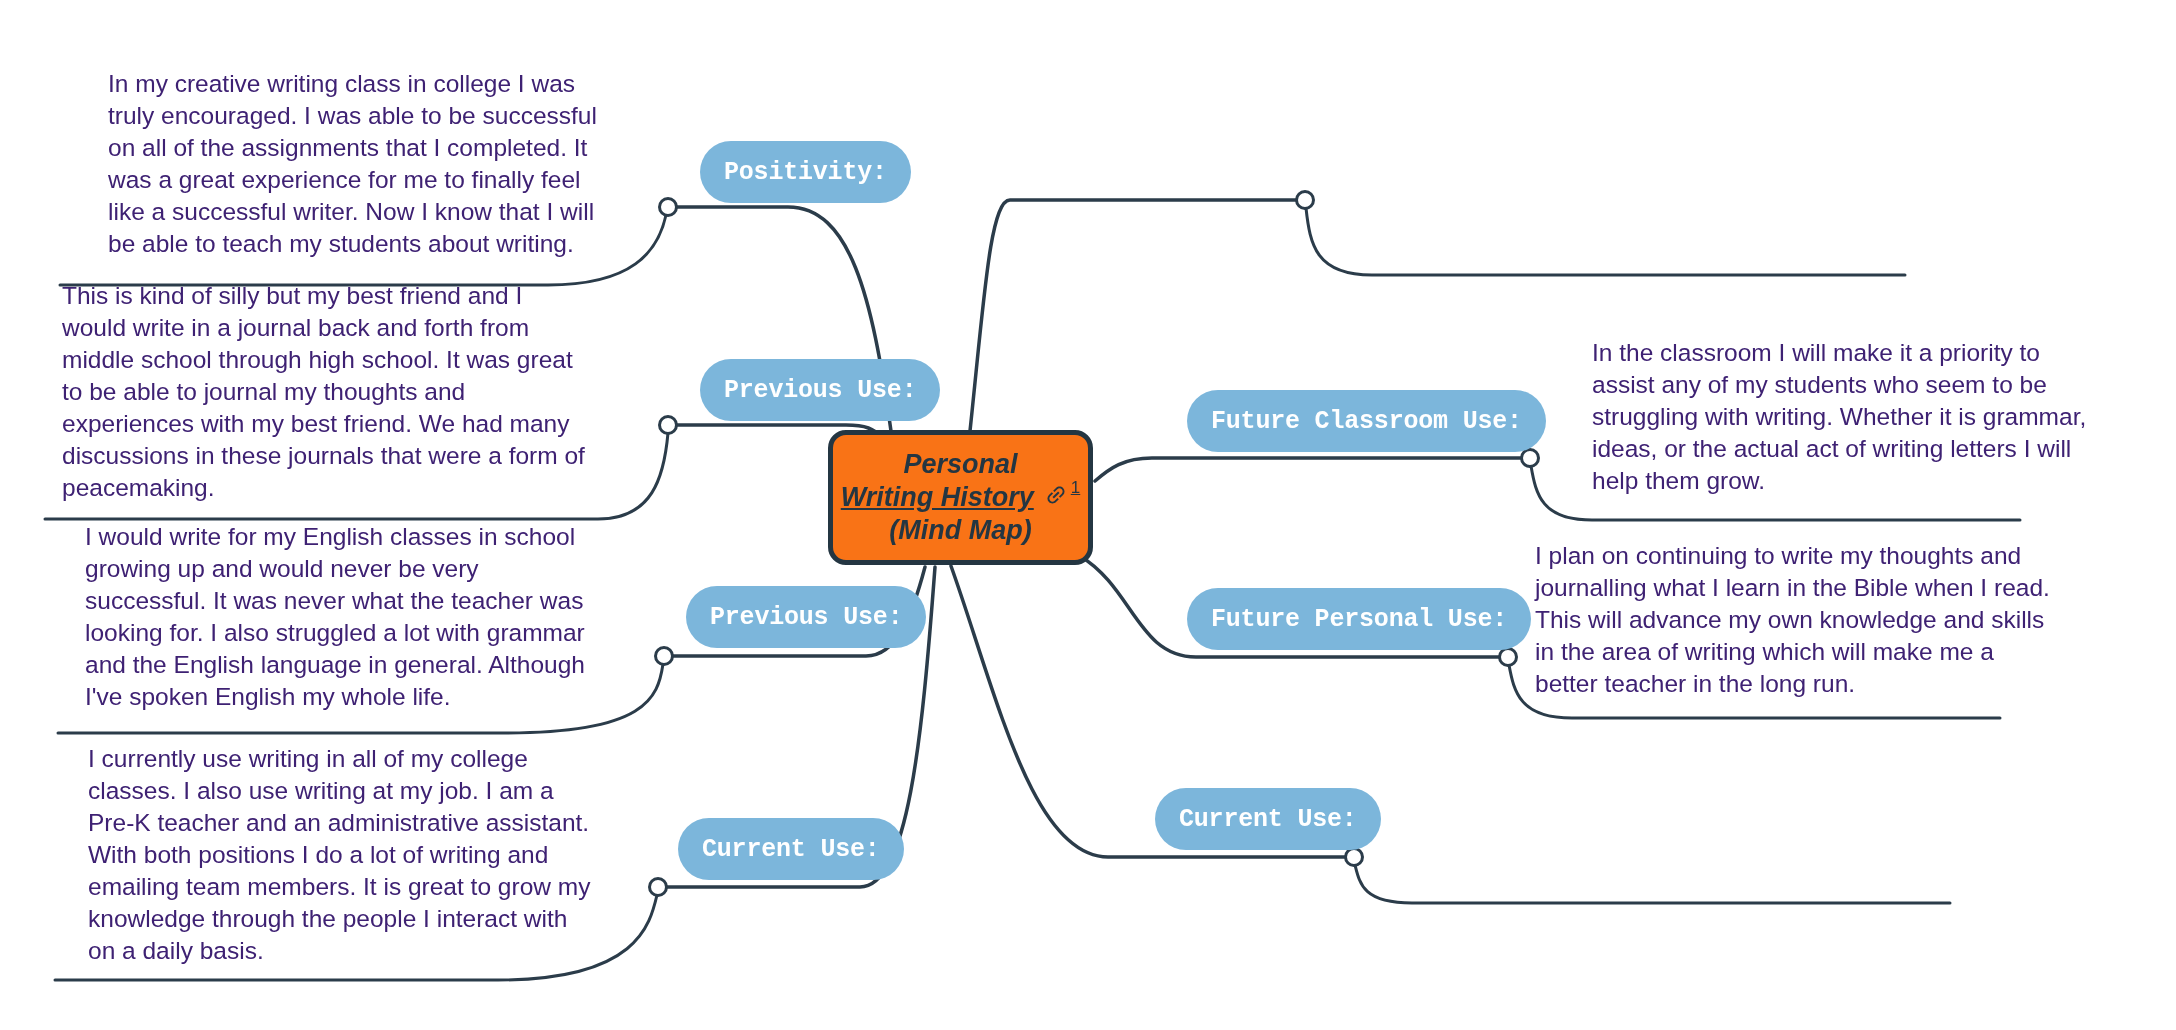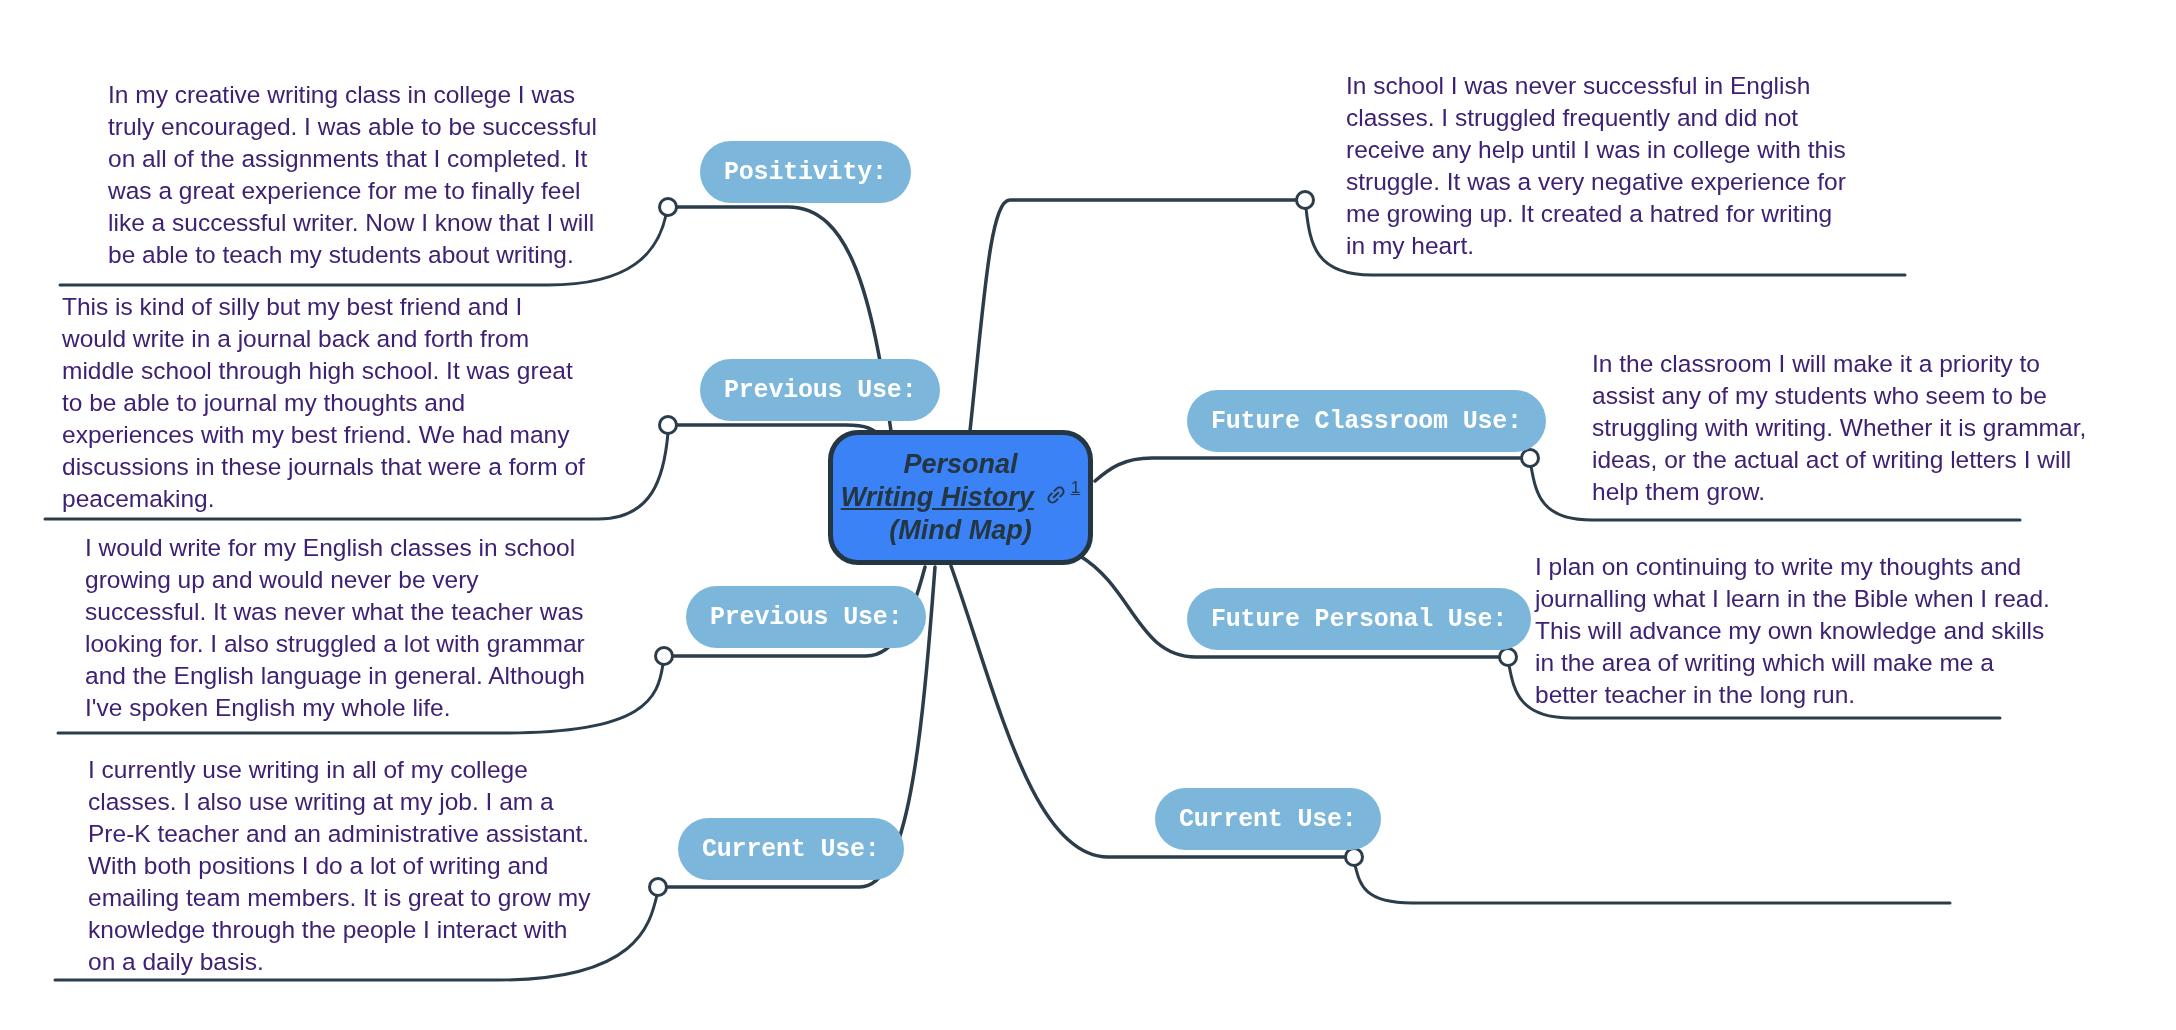--- a/index.html
+++ b/index.html
@@ -35,28 +35,27 @@
     white-space:nowrap;
     z-index:3;
     font-family:Liberation Mono, monospace;
   }
   .note{
     position:absolute;
     white-space:pre;
     font-size:24.5px;line-height:32px;
     color:var(--body_text);
     z-index:2;
-    margin-top:11px;
   }
   .root{
     position:absolute;
     left:828px;top:430px;width:265px;height:135px;
-    background:#3b82f6;
+    background:#f97316;
     border:5.5px solid var(--node_text);
-    border-radius:30px;
+    border-radius:18px;
     display:flex;flex-direction:column;align-items:center;justify-content:center;
     color:var(--node_text);
     font-size:27px;font-weight:bold;font-style:italic;line-height:33px;
     z-index:4;
   }
   .root-line2{display:flex;align-items:flex-start;text-decoration:underline;}
   .attach{display:inline-flex;align-items:flex-start;margin-left:10px;color:var(--node_text);}
   .attach svg{margin-top:2px;}
   .attach .count{
     font-size:17px;font-weight:normal;font-style:normal;
@@ -141,26 +140,20 @@
 discussions in these journals that were a form of
 peacemaking.</div>
   <div class="note" style="left:88px;top:743px">I currently use writing in all of my college
 classes. I also use writing at my job. I am a
 Pre-K teacher and an administrative assistant.
 With both positions I do a lot of writing and
 emailing team members. It is great to grow my
 knowledge through the people I interact with
 on a daily basis.</div>
 
-  <div class="note" style="left:1346px;top:59px">In school I was never successful in English
-classes. I struggled frequently and did not
-receive any help until I was in college with this
-struggle. It was a very negative experience for
-me growing up. It created a hatred for writing
-in my heart.</div>
   <div class="note" style="left:1592px;top:337px">In the classroom I will make it a priority to
 assist any of my students who seem to be
 struggling with writing. Whether it is grammar,
 ideas, or the actual act of writing letters I will
 help them grow.</div>
   <div class="note" style="left:1535px;top:540px">I plan on continuing to write my thoughts and
 journalling what I learn in the Bible when I read.
 This will advance my own knowledge and skills
 in the area of writing which will make me a
 better teacher in the long run.</div>

